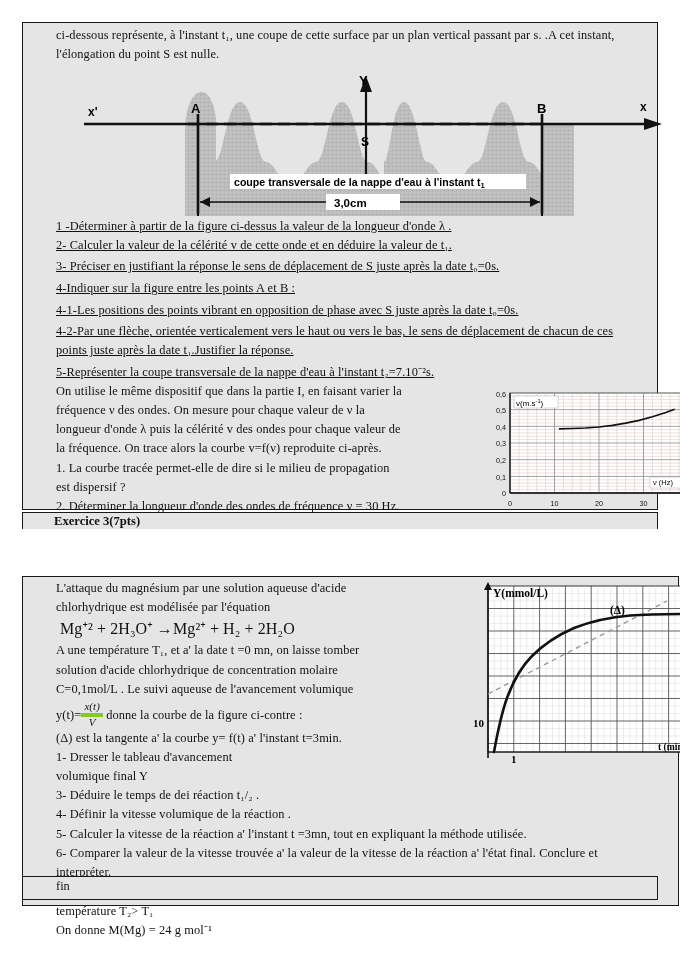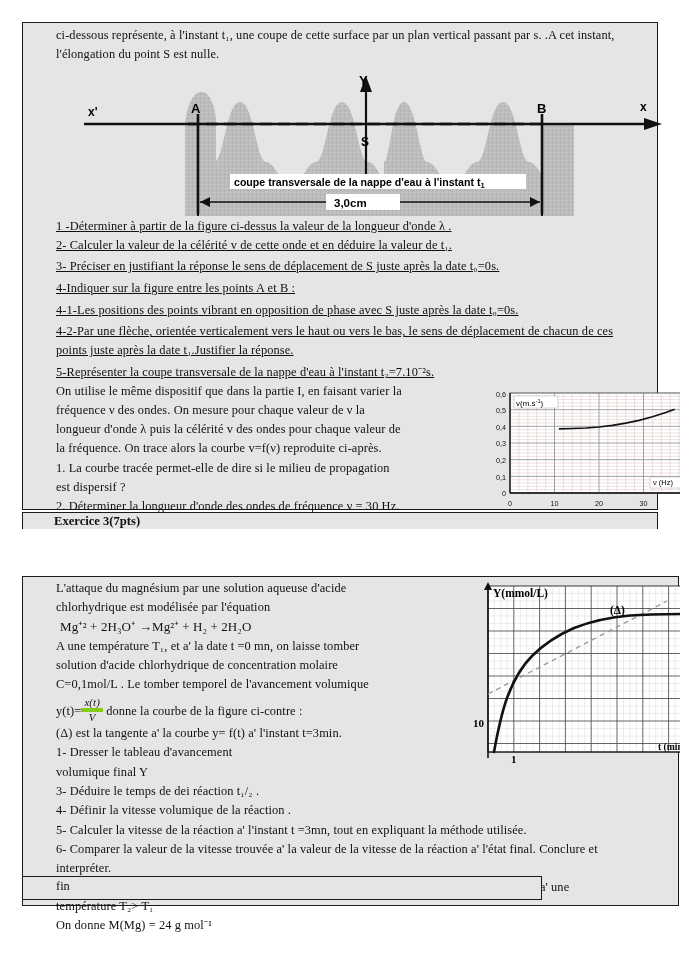--- a/index.html
+++ b/index.html
@@ -29,21 +29,21 @@
   .col-r{flex:1;padding-top:2px;}
 
   
   #ex3-title{left:22px;top:512px;width:636px;height:17px;border:1px solid #1a1a1a;border-bottom:none;}
   #ex3-title span{font-weight:bold;font-size:12.6px;padding-left:6px;line-height:16px;display:block;}
 
   
   #block-ex3{left:22px;top:528px;width:657px;height:330px;margin-top:48px;}
 
   
-  #block-fin{left:22px;top:876px;width:520px;height:24px;}
+  #block-fin{left:22px;top:876px;width:636px;height:24px;}
   #block-fin span{font-size:12.4px;padding:2px 0 0 8px;display:block;}
 
   .frac{display:inline-block;vertical-align:-0.55em;text-align:center;font-size:.88em;line-height:1.05;}
   .frac .num{display:block;border-bottom:4px solid #84cc16;padding:0 3px;font-style:italic;}
   .frac .den{display:block;padding:0 3px;font-style:italic;}
 
   .chart-wrap{position:relative;}
 </style>
 </head>
 <body>
@@ -245,24 +245,24 @@
   <div id="ex3-title" class="box">
     <span>Exercice 3(7pts)</span>
   </div>
 
   <div class="box" id="block-ex3">
     <div class="cols" style="padding:3px 8px 0 8px;">
 
       <div class="col-l txt" style="width:382px;flex:0 0 382px;">
         <p class="ln">L'attaque du magnésium par une solution aqueuse d'acide</p>
         <p class="ln">chlorhydrique est modélisée par l'équation</p>
-        <p class="ln" style="font-size:13px;padding-left:4px;">Mg⁺² + 2H₃O⁺ →Mg²⁺ + H₂ + 2H₂O</p>
+        <p class="ln" style="font-size:16px;padding-left:4px;">Mg⁺² + 2H₃O⁺ →Mg²⁺ + H₂ + 2H₂O</p>
         <p class="ln">A une température T₁, et a' la date t =0 mn, on laisse tomber</p>
         <p class="ln">solution d'acide chlorhydrique de concentration molaire</p>
-        <p class="ln">C=0,1mol/L . Le tomber temporel de l'avancement volumique</p>
+        <p class="ln">C=0,1mol/L . Le suivi aqueuse de l'avancement volumique</p>
 
         <p class="ln" style="margin-top:3px;">
           <span>y(t)=</span><span class="frac"><span class="num">x(t)</span><span class="den">V</span></span><span> donne la courbe de la figure ci-contre :</span>
         </p>
 
         <p class="ln">(Δ) est la tangente a' la courbe y= f(t) a' l'instant t=3min.</p>
         <p class="ln">1- Dresser le tableau d'avancement</p>
         <p class="ln">volumique final Y</p>
         <p class="ln">3- Déduire le temps de dei réaction t₁/₂ .</p>
         <p class="ln">4- Définir la vitesse volumique de la réaction .</p>

